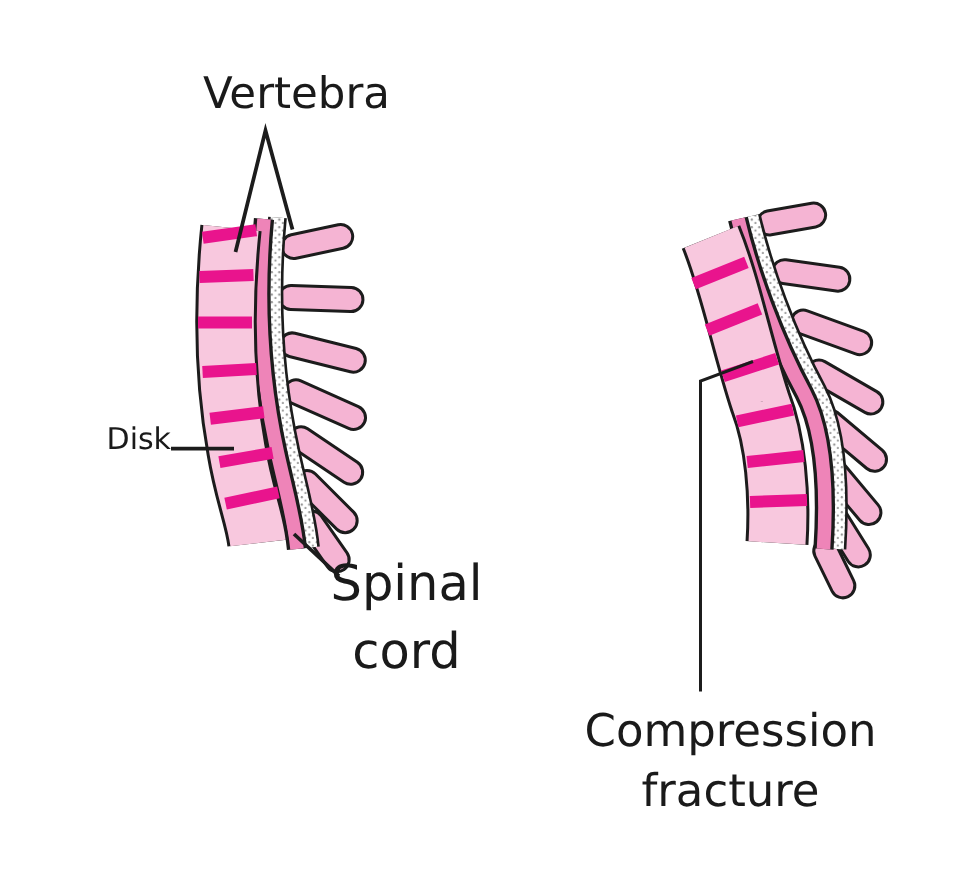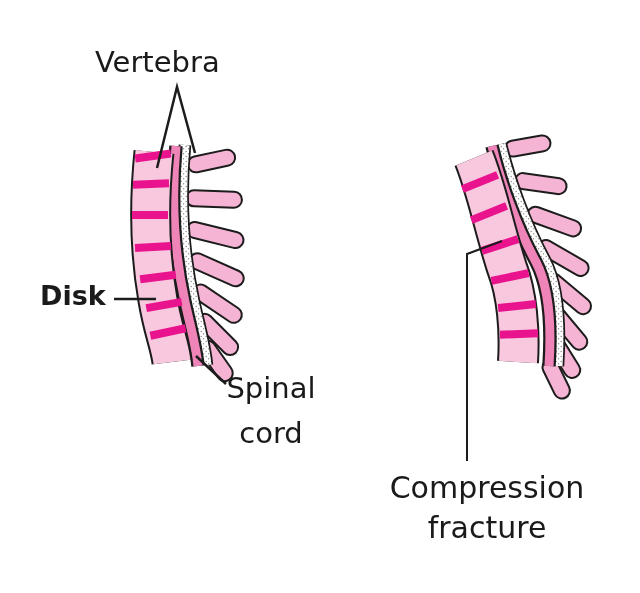--- a/index.html
+++ b/index.html
@@ -6,23 +6,23 @@
   .stage{
     position:relative;
     width:640px;height:593px;
     background:var(--background,#fff);
     font-family:"DejaVu Sans",sans-serif;
     color:var(--text,#1a1a1a);
     overflow:hidden;
   }
   .stage svg{position:absolute;left:0;top:0;}
   .lbl{position:absolute;white-space:normal;}
-  .lbl-vertebra{left:95px;top:45px;width:165px;text-align:left;font-size:29px;}
-  .lbl-disk{left:40px;top:280px;width:74px;text-align:left;font-size:27px;font-weight:bold;}
-  .lbl-spinalcord{left:220px;top:366px;width:102px;text-align:center;font-size:29px;line-height:45px;}
+  .lbl-vertebra{left:95px;top:45px;width:165px;text-align:right;font-size:29px;}
+  .lbl-disk{left:40px;top:280px;width:74px;text-align:right;font-size:20px;}
+  .lbl-spinalcord{left:220px;top:366px;width:102px;text-align:center;font-size:33px;line-height:45px;}
   .lbl-normal{left:92px;top:464px;width:152px;text-align:center;font-size:31px;}
   .lbl-compression{left:382px;top:468px;width:210px;text-align:center;font-size:30px;line-height:40px;}
 </style>
 </head>
 <body>
 
 <div class="stage">
 
   <svg width="640" height="593" viewBox="0 0 640 593">
     <defs>

